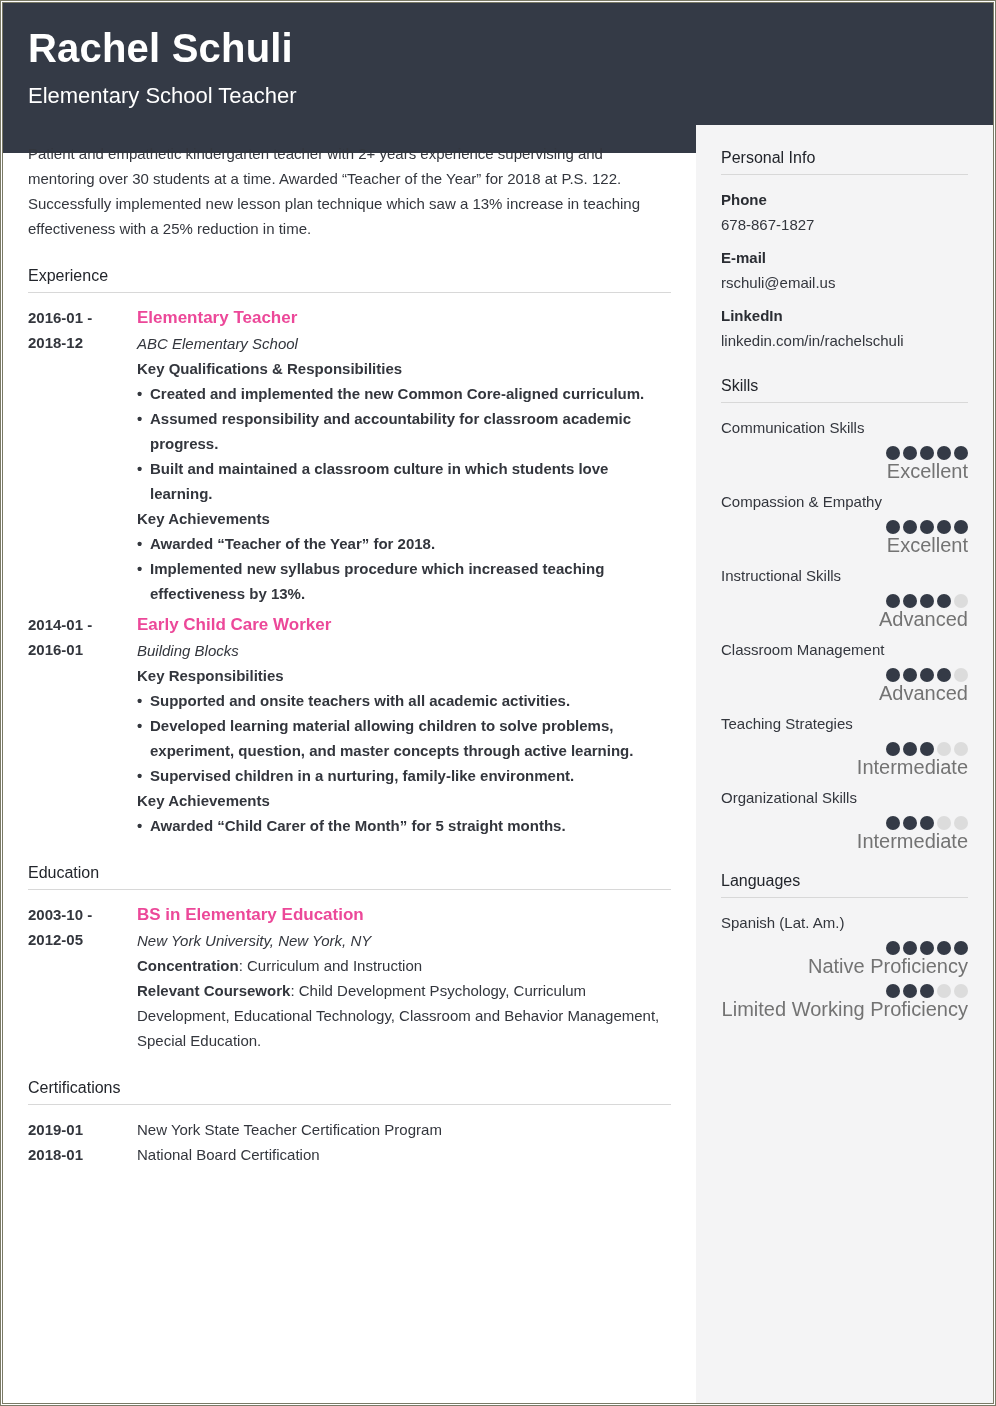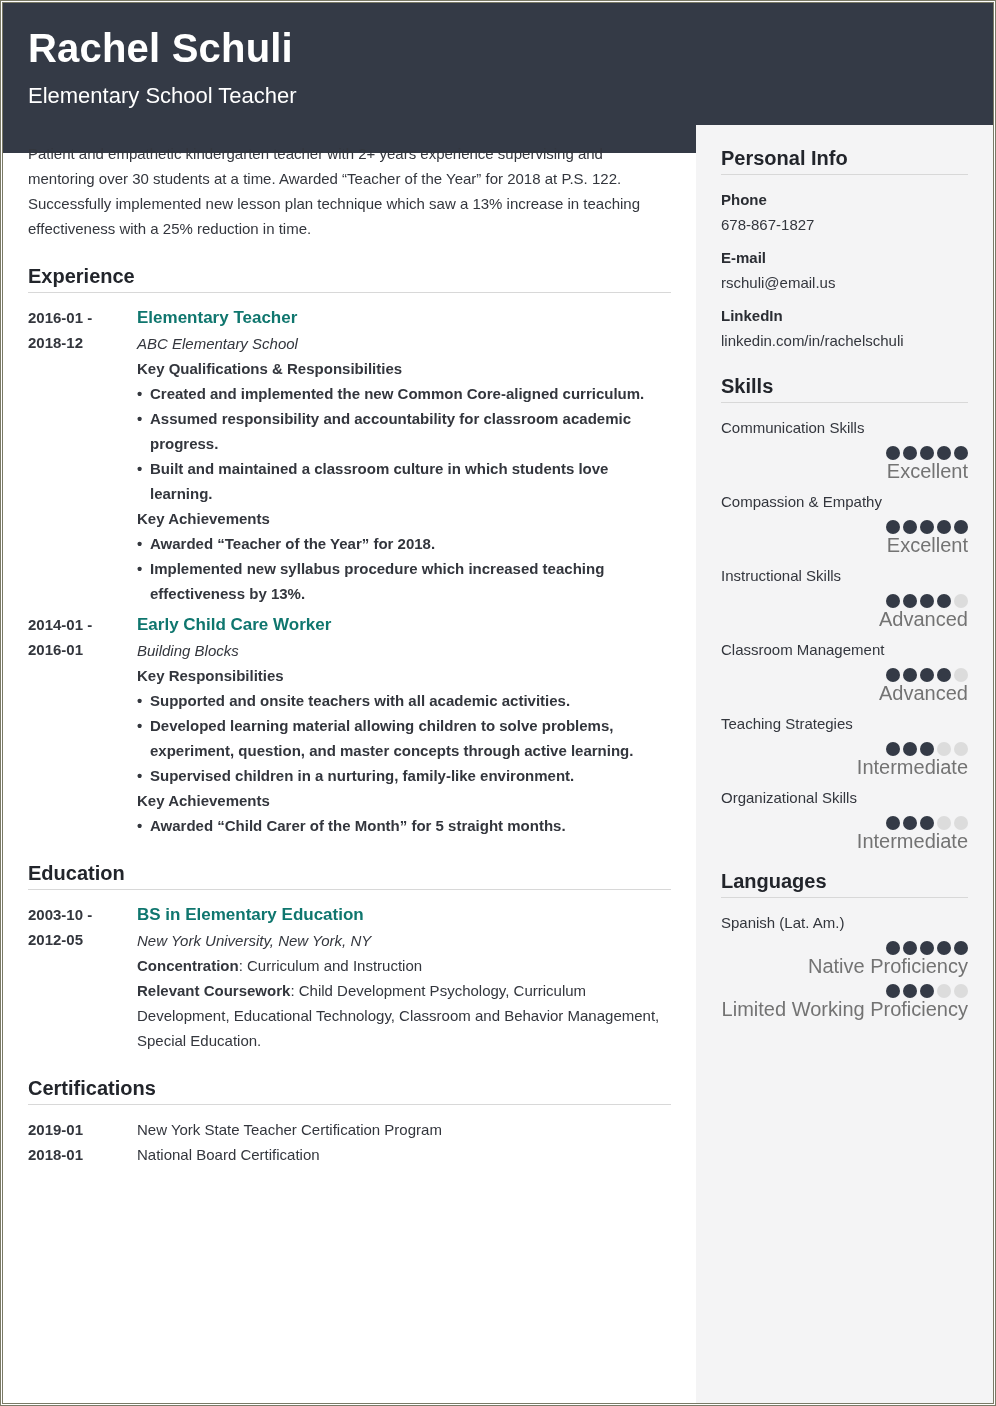--- a/index.html
+++ b/index.html
@@ -27,30 +27,30 @@
   .sidebar {
     position: absolute; left: 693px; top: 122px; width: 297px; height: 1280px;
     background: #f4f4f5;
     padding: 20px 25px 0 25px;
   }
   .main {
     position: absolute; left: 25px; top: 138px; width: 643px;
   }
   .summary { font-size: 15px; line-height: 25px; color: #33363d; }
   .sec-title {
-    font-size: 20px; font-weight: bold; color: #22252b;
+    font-size: 16px; font-weight: normal; color: #22252b;
     padding-bottom: 3px; border-bottom: 1px solid #d8d8d8;
     line-height: 26px;
   }
   .main .sec-title { margin-top: 22px; margin-bottom: 12px; }
   .entry { display: flex; margin-bottom: 6px; }
   .date { width: 109px; font-size: 15px; font-weight: bold; line-height: 25px; color: #33363d; flex-shrink: 0; }
   .date span { display: block; }
   .body { flex: 1; font-size: 15px; line-height: 25px; color: #33363d; }
-  .role { font-size: 17px; font-weight: bold; line-height: 26px; color: #0f766e; }
+  .role { font-size: 17px; font-weight: bold; line-height: 26px; color: #ec4899; }
   .org { font-style: italic; }
   .sub { font-weight: bold; }
   ul.bul { list-style: none; font-weight: bold; }
   ul.bul li { position: relative; padding-left: 13px; }
   ul.bul li::before { content: "•"; position: absolute; left: 0; top: 0; }
   .cert { display: flex; font-size: 15px; line-height: 25px; margin-bottom: 0; }
   .cert .date { }
   .certs .cert + .cert { margin-top: 0; }
   .sidebar .sec-title { margin-bottom: 12px; }
   .info-label { font-size: 15px; font-weight: bold; line-height: 25px; color: #2a2d33; }

